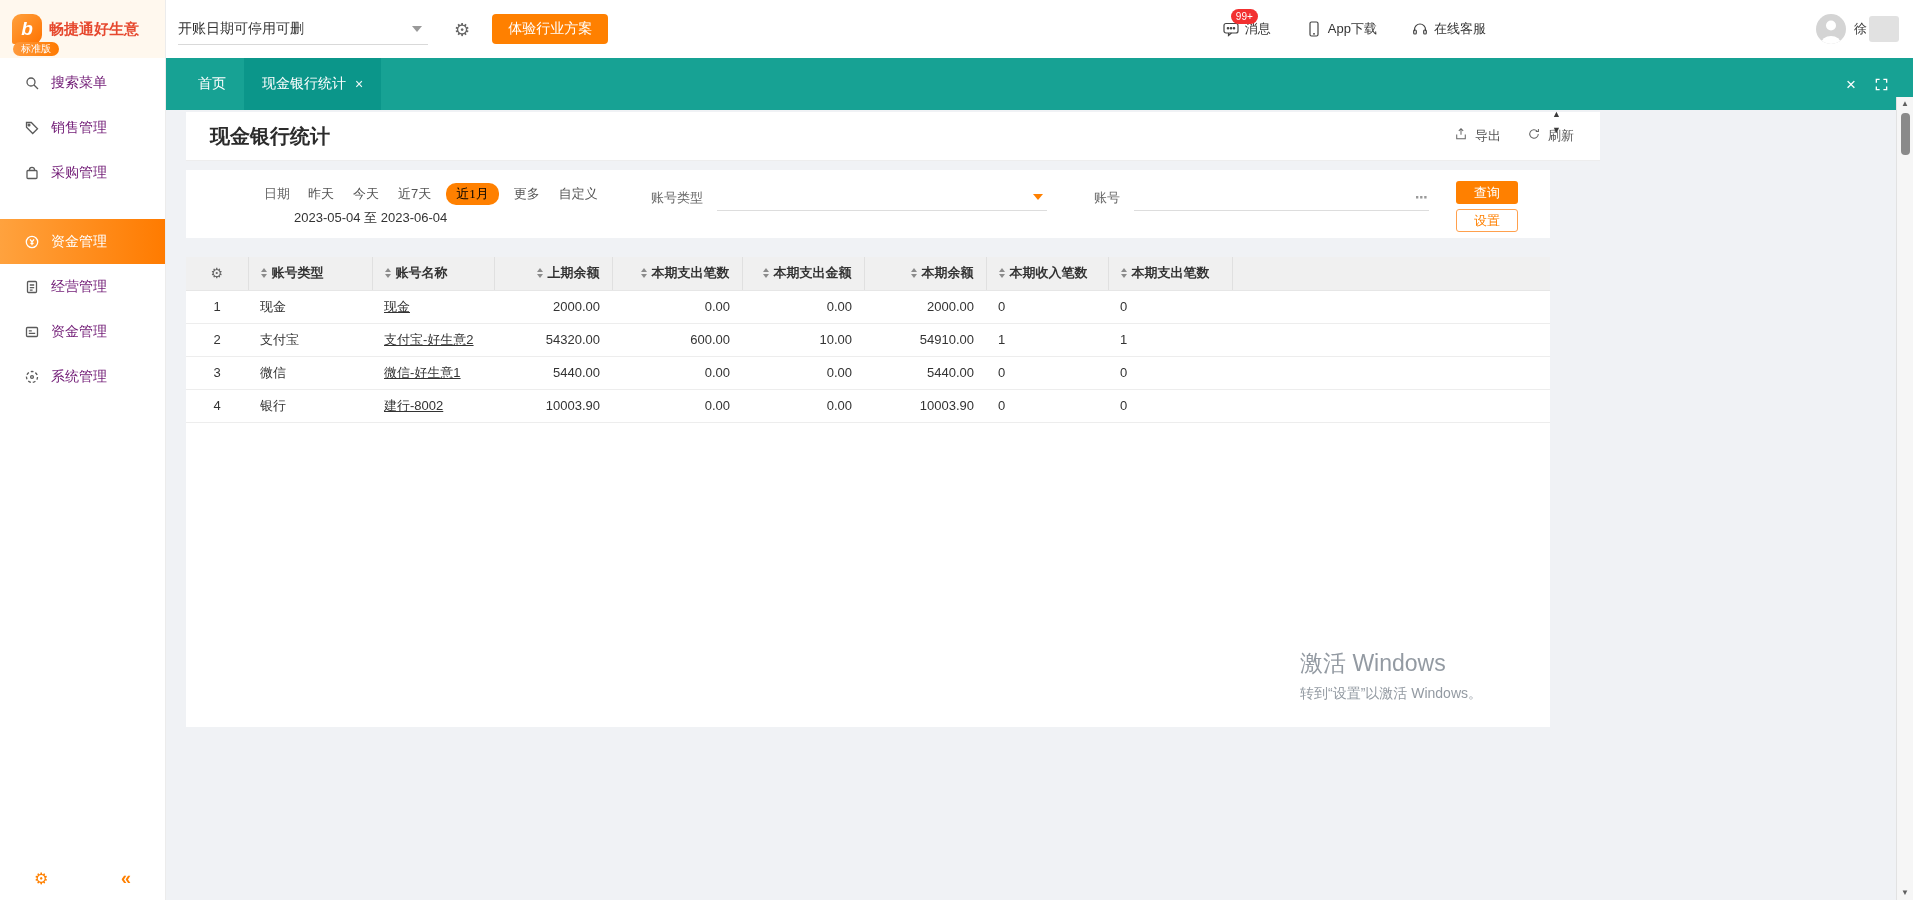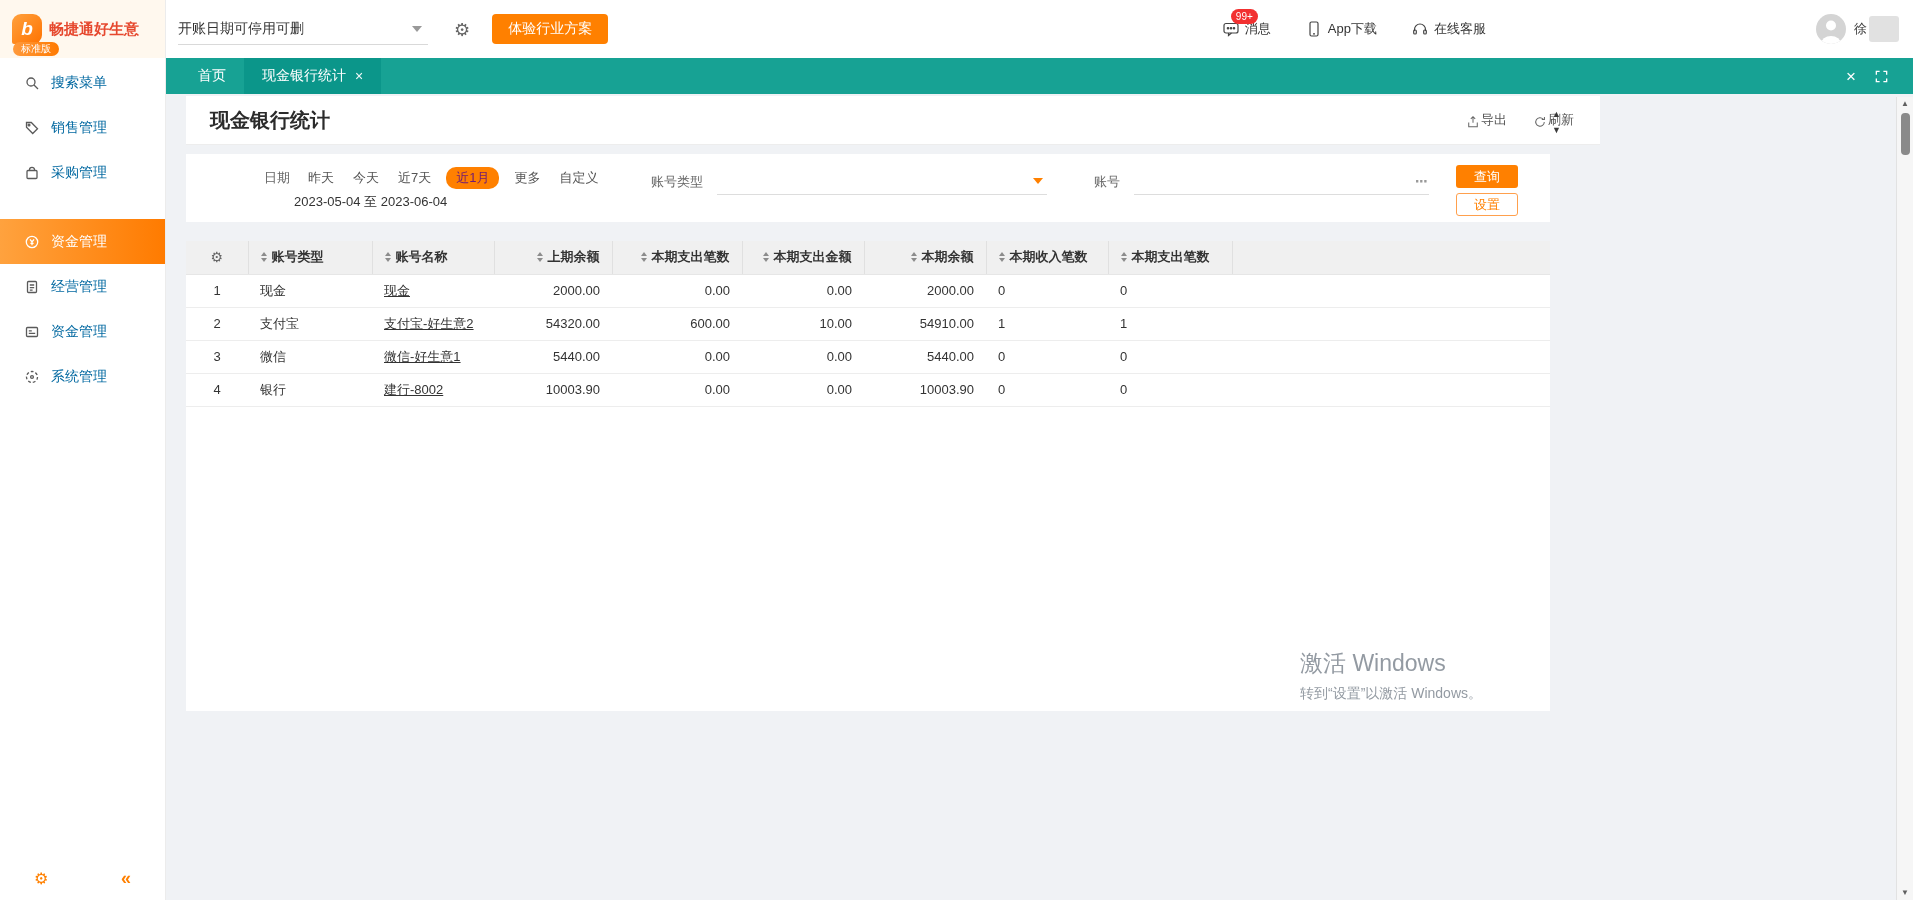--- a/index.html
+++ b/index.html
@@ -8,21 +8,21 @@
     font-family:"Liberation Sans","DejaVu Sans",sans-serif;
     display:flex;background:#f0f2f5;color:#333;
   }
   
   .sidebar{width:165px;flex:none;background:#fff;border-right:1px solid #ececec;display:flex;flex-direction:column;z-index:6;}
   .logo-area{height:58px;flex:none;background:#fff8ee;display:flex;align-items:center;padding:0 12px;position:relative;}
   .logo-mark{width:30px;height:30px;flex:none;border-radius:9px 9px 9px 2px;background:linear-gradient(135deg,#ffa13e,#ff7300);color:#fff;font-weight:bold;font-style:italic;font-size:19px;display:flex;align-items:center;justify-content:center;}
   .brand-name{color:#e6482e;font-weight:bold;font-size:15px;margin-left:7px;white-space:nowrap;}
   .edition-badge{position:absolute;left:13px;bottom:2px;background:linear-gradient(90deg,#ff9a3d,#ff7a00);color:#fff;font-size:10px;line-height:14px;padding:0 8px;border-radius:8px;}
   .nav{padding-top:2px;}
-  .nav-item{height:45px;display:flex;align-items:center;padding-left:24px;font-size:14px;color:#0369a1;cursor:pointer;}
+  .nav-item{height:45px;display:flex;align-items:center;padding-left:24px;font-size:14px;color:#701a75;cursor:pointer;}
   .nav-item .nicon{width:16px;height:16px;margin-right:11px;color:#5a5a5a;display:inline-flex;}
   .nav-item.active{background:linear-gradient(90deg,#ffa23e,#ff7b00);color:#fff;margin-top:24px;}
   .nav-item.active .nicon{color:#fff;}
   .sidebar-bottom{margin-top:auto;height:44px;display:flex;align-items:center;justify-content:space-between;padding:0 34px;color:#ff8000;}
   .sidebar-bottom .sgear{font-size:16px;cursor:pointer;}
   .sidebar-bottom .scollapse{font-size:18px;font-weight:bold;cursor:pointer;}
   
   .main{flex:1;display:flex;flex-direction:column;min-width:0;}
   
   .topbar{height:58px;flex:none;background:#fff;display:flex;align-items:center;padding:0 10px 0 12px;}
@@ -32,41 +32,41 @@
   .trial-btn{margin-left:22px;height:30px;padding:0 16px;background:#ff8000;color:#fff;border:none;border-radius:4px;font-size:14px;display:flex;align-items:center;cursor:pointer;font-family:inherit;}
   .top-cluster{margin-left:auto;display:flex;align-items:center;gap:34px;font-size:13px;color:#333;margin-right:330px;}
   .top-item{display:flex;align-items:center;gap:5px;cursor:pointer;position:relative;}
   .top-item svg{color:#444;}
   .msg-badge{position:absolute;top:-11px;left:9px;background:#f23030;color:#fff;font-size:10px;line-height:13px;padding:1px 5px;border-radius:8px;white-space:nowrap;}
   .user-area{display:flex;align-items:center;margin-right:4px;cursor:pointer;}
   .avatar{width:30px;height:30px;border-radius:50%;background:#d4d4d4;display:flex;align-items:flex-end;justify-content:center;overflow:hidden;}
   .user-name{margin-left:8px;font-size:13px;color:#333;}
   .user-blur{width:30px;height:26px;background:#d9d9d9;border-radius:3px;margin-left:2px;opacity:.8;}
   
-  .tabbar{height:36px;flex:none;background:#17a294;display:flex;align-items:stretch;color:#fff;padding-left:14px;}
+  .tabbar{height:52px;flex:none;background:#17a294;display:flex;align-items:stretch;color:#fff;padding-left:14px;}
   .tab{display:flex;align-items:center;padding:0 18px;font-size:14px;cursor:pointer;}
   .tab.active{background:#0b968a;}
   .tab-close{margin-left:9px;font-size:14px;opacity:.95;cursor:pointer;}
   .tabbar-right{margin-left:auto;display:flex;align-items:center;gap:18px;padding-right:24px;}
   .bar-close{font-size:17px;cursor:pointer;line-height:1;}
   .bar-expand{cursor:pointer;display:inline-flex;}
   
   .content{flex:1;background:#f0f2f5;position:relative;padding:2px 0 0 20px;overflow:hidden;}
   .col{width:1364px;}
   .page-head{height:48px;background:#fff;display:flex;align-items:center;padding:0 26px 0 24px;border-bottom:1px solid #ededed;}
   .page-title{font-size:20px;font-weight:600;color:#2b2b2b;}
   .head-actions{margin-left:auto;display:flex;align-items:center;gap:26px;font-size:13px;color:#555;}
-  .head-action{display:flex;align-items:flex-end;gap:1px;cursor:pointer;}
+  .head-action{display:flex;align-items:flex-start;gap:7px;cursor:pointer;}
   .head-action svg{color:#666;}
   
   .filter-card{margin-top:9px;height:68px;background:#fff;position:relative;padding:13px 32px 0 78px;box-sizing:border-box;font-size:13px;}
   .fg-date .row1{display:flex;align-items:center;}
   .f-label{color:#666;margin-right:14px;}
   .pill{color:#555;margin-right:11px;cursor:pointer;padding:2px 4px;}
-  .pill.active{background:#ff8000;color:#701a75;border-radius:10px;padding:2px 10px;}
+  .pill.active{background:#ff8000;color:#000000;border-radius:10px;padding:2px 10px;font-family:Liberation Serif, serif;}
   .date-range{margin-left:30px;margin-top:4px;color:#333;}
   .fg-type{position:absolute;left:465px;top:14px;display:flex;align-items:center;}
   .uselect{width:330px;height:26px;border-bottom:1px solid #ddd;display:flex;align-items:center;cursor:pointer;}
   .chev-orange{width:0;height:0;border-left:5px solid transparent;border-right:5px solid transparent;border-top:6px solid #ff8000;margin-left:auto;margin-right:4px;}
   .fg-acc{position:absolute;left:908px;top:14px;display:flex;align-items:center;}
   .uinput{width:295px;height:26px;border-bottom:1px solid #ddd;display:flex;align-items:center;cursor:text;}
   .more-dots{margin-left:auto;color:#999;font-weight:bold;letter-spacing:1px;cursor:pointer;}
   .btn-col{position:absolute;right:32px;top:11px;display:flex;flex-direction:column;gap:5px;}
   .btn{width:62px;height:23px;border-radius:3px;font-size:13px;display:flex;align-items:center;justify-content:center;cursor:pointer;font-family:inherit;border:none;}
   .btn-query{background:#ff8000;color:#fff;}

